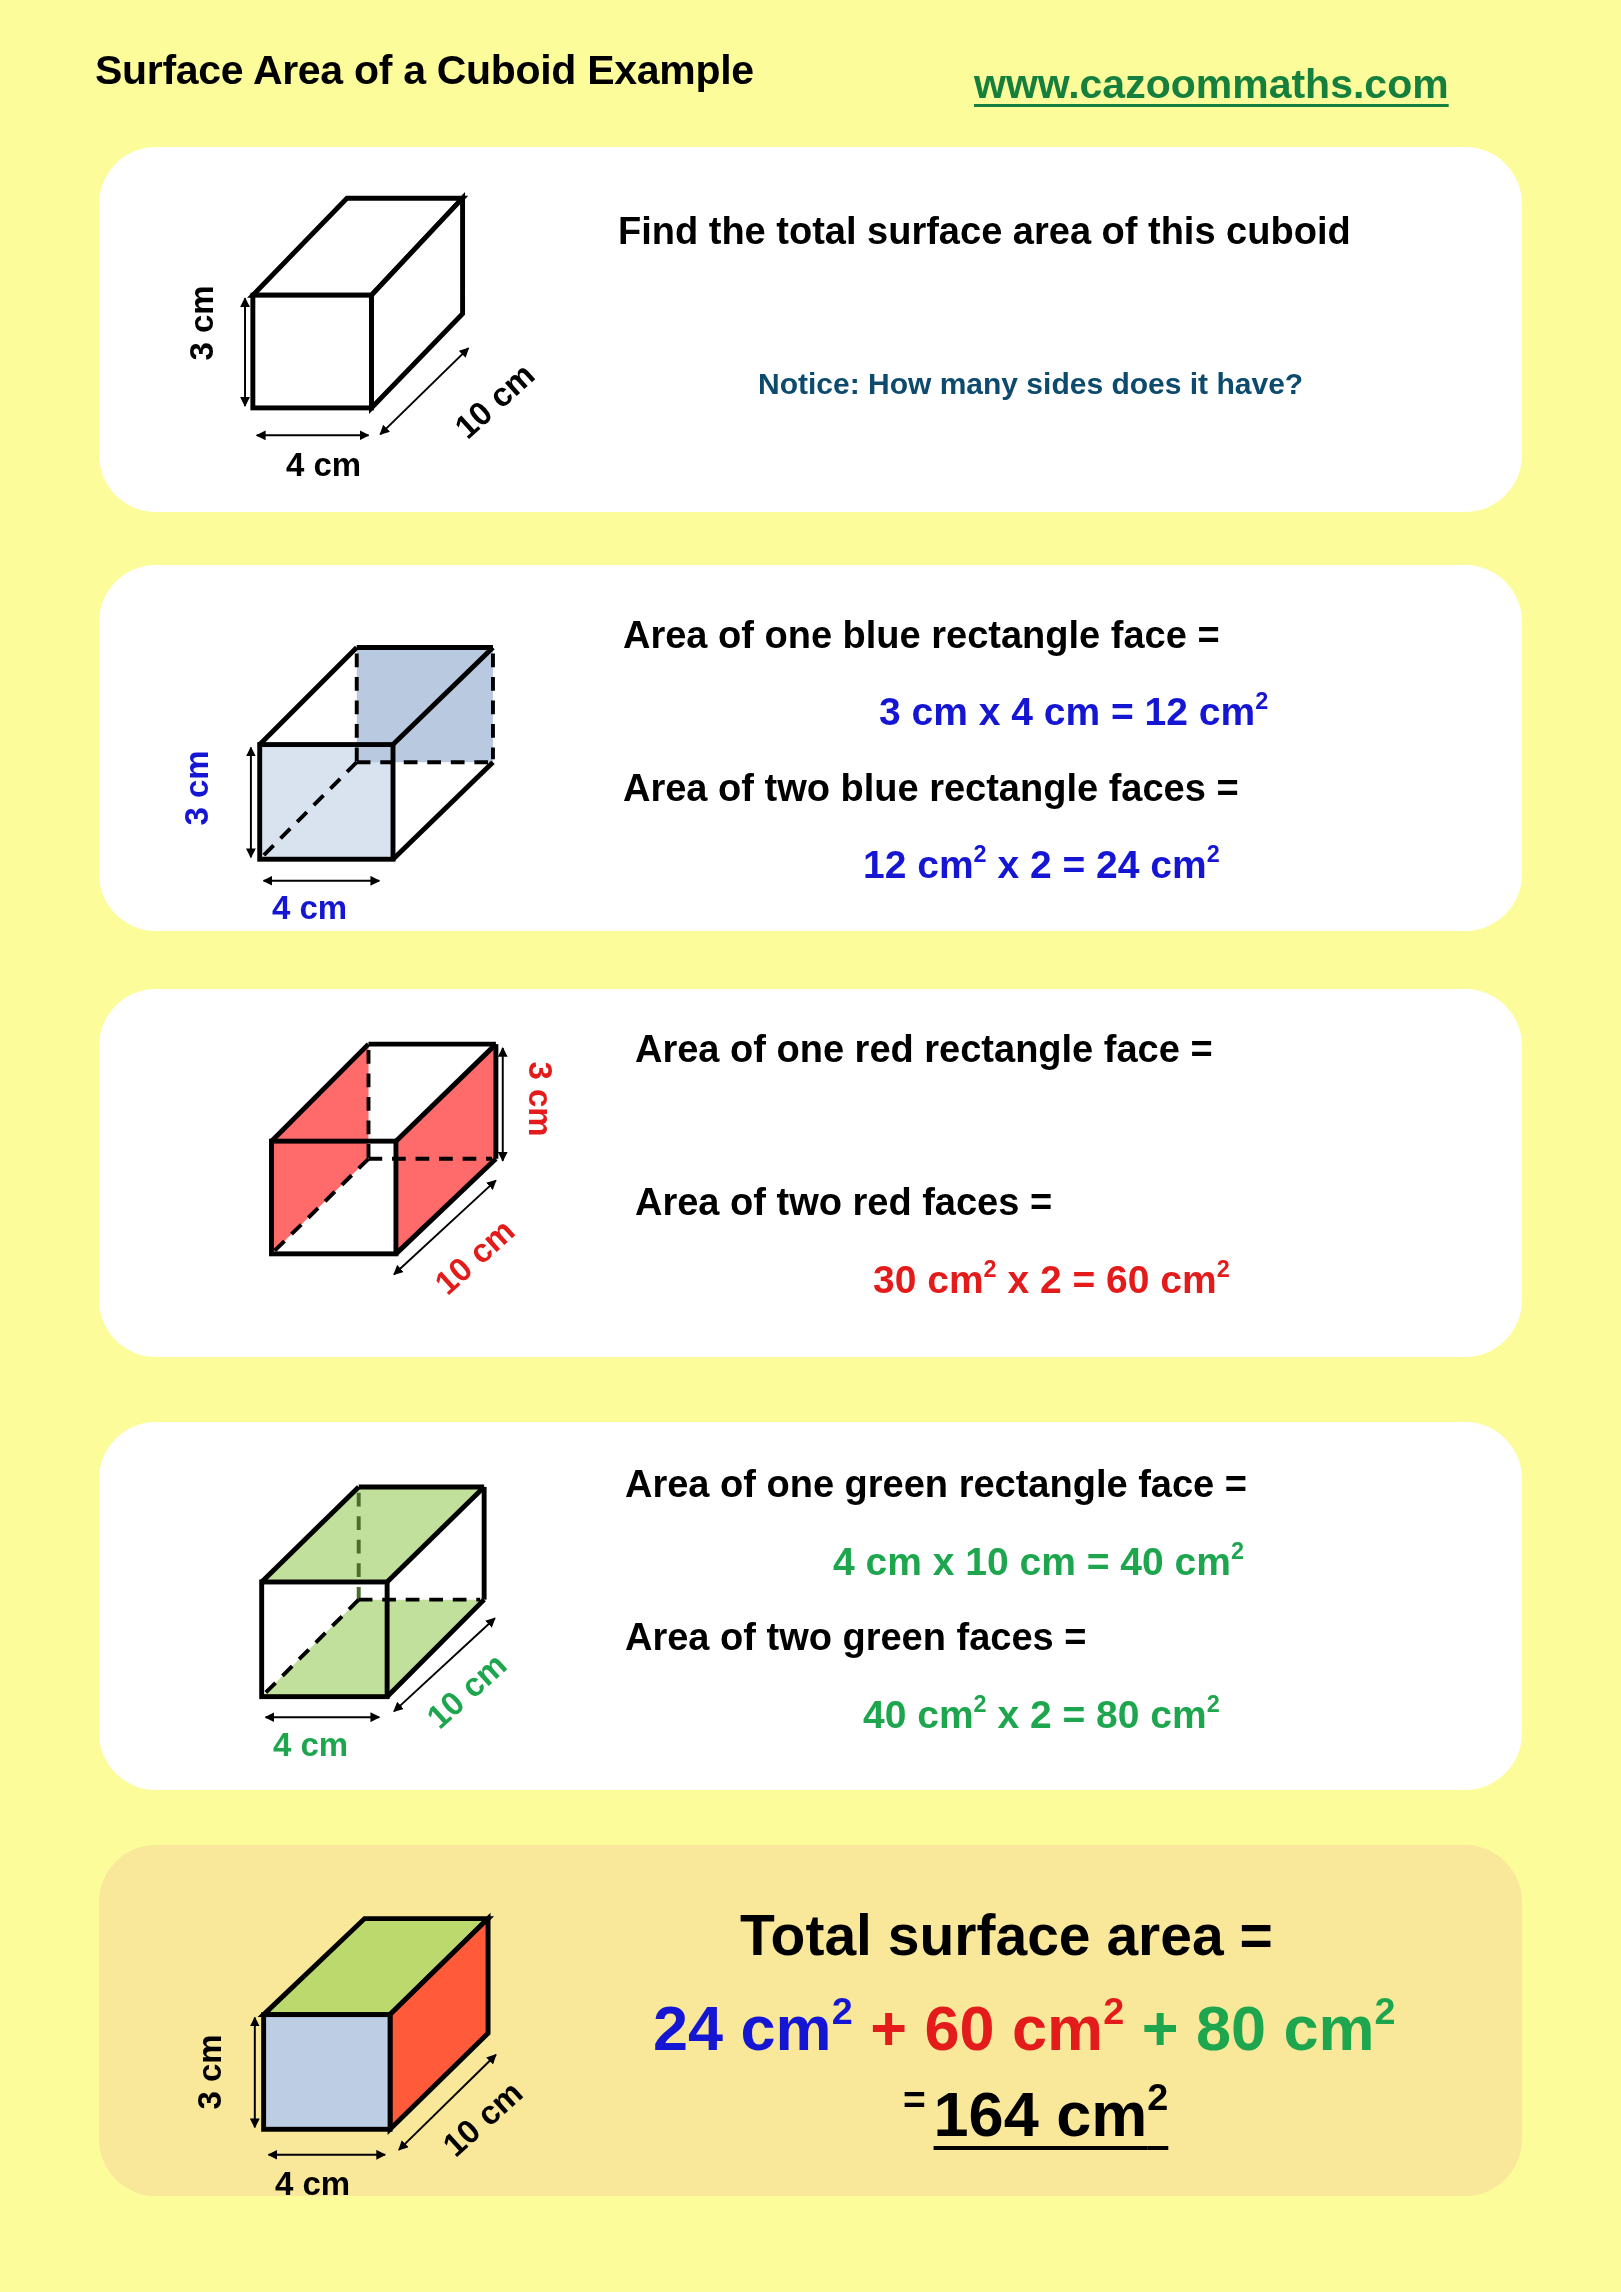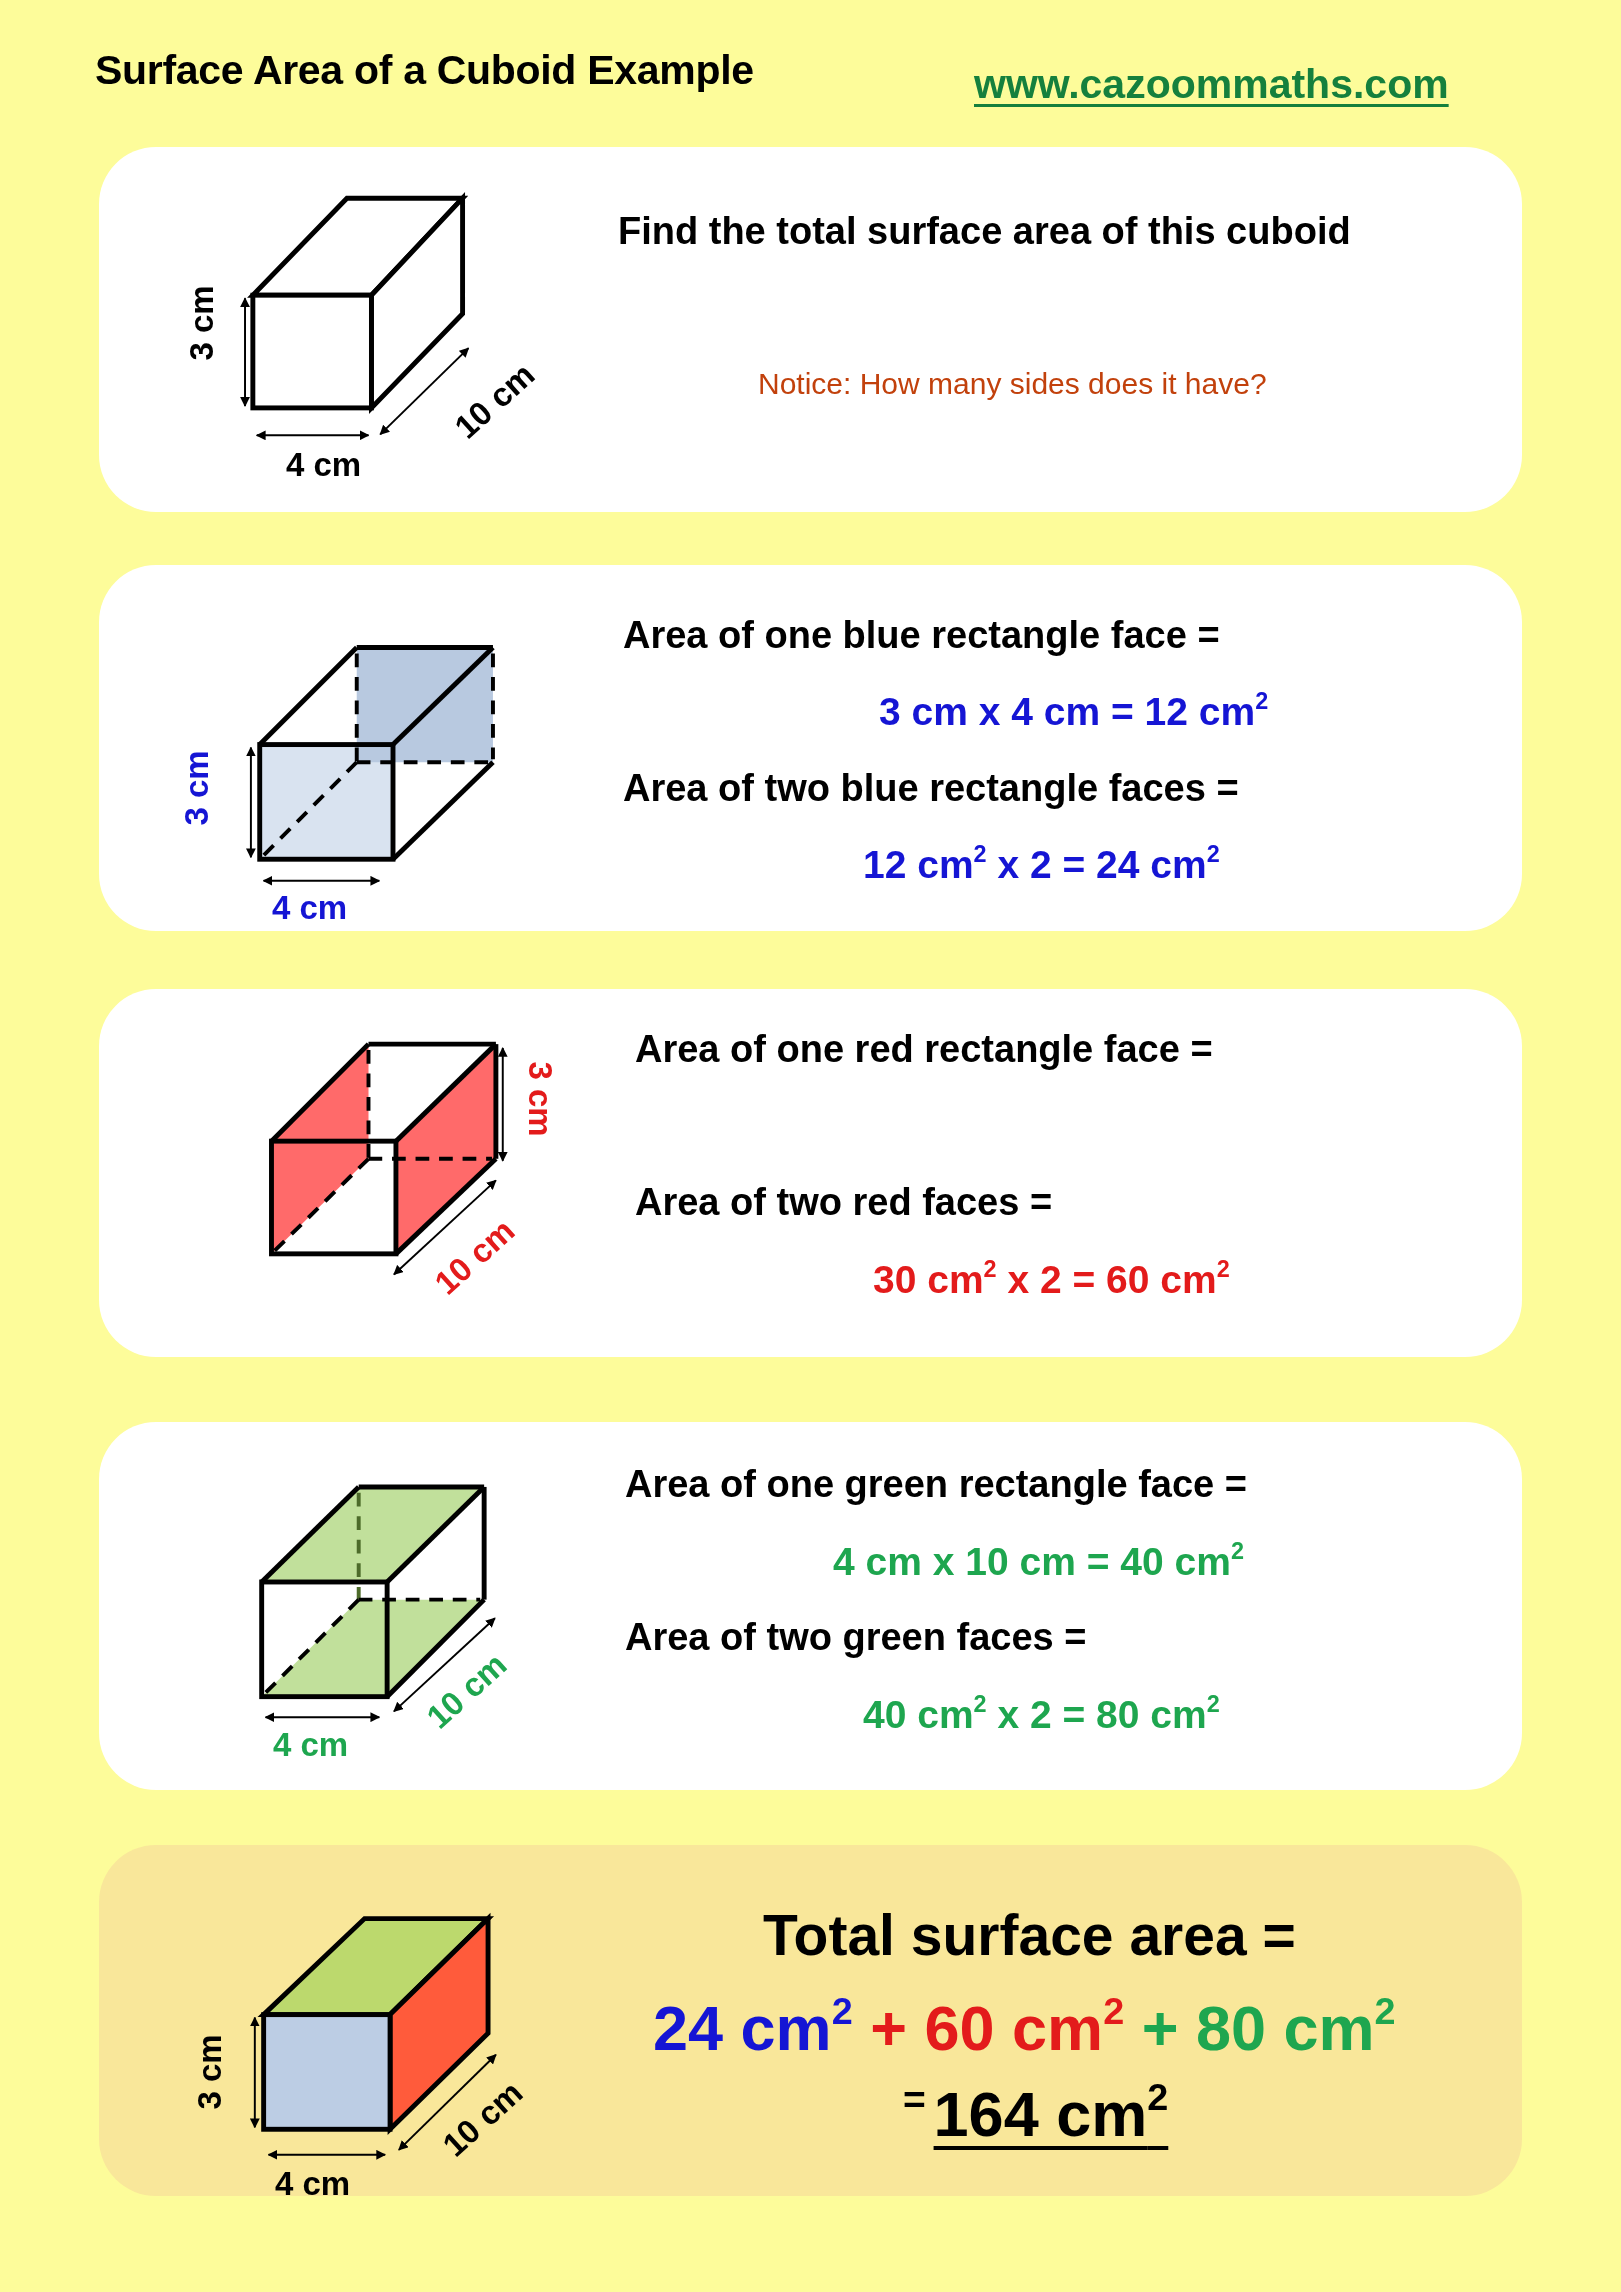--- a/index.html
+++ b/index.html
@@ -21,21 +21,21 @@
   }
   .panel {
     position: absolute; left: 99px; width: 1423px;
     background: #ffffff; border-radius: 57px;
   }
   .panel.total { background: #f9e79a; }
   .panel svg { position: absolute; left: 0; top: 0; overflow: visible; }
   .txt { position: absolute; white-space: nowrap; font-weight: bold; }
   .heading { font-size: 38px; }
   .calc { font-size: 39px; }
-  .notice { font-size: 30px; color: #c2410c; font-weight: normal; }
+  .notice { font-size: 30px; color: #0c4a6e; font-weight: bold; }
   .blue { color: #1515d4; }
   .red { color: #e31b1b; }
   .green { color: #1ea64f; }
   sup { font-size: 0.6em; vertical-align: 0.7em; line-height: 0; }
   .dim { font-size: 33px; font-weight: bold; position: absolute; white-space: nowrap; }
   .rot-left { transform: rotate(-90deg); transform-origin: center; }
   .rot-right { transform: rotate(90deg); transform-origin: center; }
   .rot-diag { transform: rotate(-42deg); transform-origin: center; }
   .big-head { font-size: 57px; }
   .big-sum { font-size: 63px; }
@@ -191,21 +191,21 @@
     <g stroke="#000" stroke-width="2" fill="none">
       <line x1="159" y1="176" x2="159" y2="288" marker-start="url(#ah)" marker-end="url(#ah)"></line>
       <line x1="173" y1="316" x2="292" y2="316" marker-start="url(#ah)" marker-end="url(#ah)"></line>
       <line x1="306" y1="311" x2="405" y2="214" marker-start="url(#ah)" marker-end="url(#ah)"></line>
     </g>
   </svg>
   <div class="dim rot-left" style="left:73px;top:208px;">3 cm</div>
   <div class="dim" style="left:176px;top:320px;">4 cm</div>
   <div class="dim rot-diag" style="left:337px;top:255px;">10 cm</div>
 
-  <div class="txt big-head" style="left:664px;top:57px;">Total surface area =</div>
+  <div class="txt big-head" style="left:641px;top:57px;">Total surface area =</div>
   <div class="txt big-sum" style="left:554px;top:147px;">
     <span class="blue"><span>24 cm</span><sup>2</sup></span><span class="red"> + </span><span class="red"><span>60 cm</span><sup>2</sup></span><span class="green"> + </span><span class="green"><span>80 cm</span><sup>2</sup></span>
   </div>
   <div class="txt big-res" style="left:804px;top:233px;">
     <span class="eq-small">=</span><span class="underline"><span>164 cm</span><sup>2</sup></span>
   </div>
 </div>
 
 
 </body></html>

